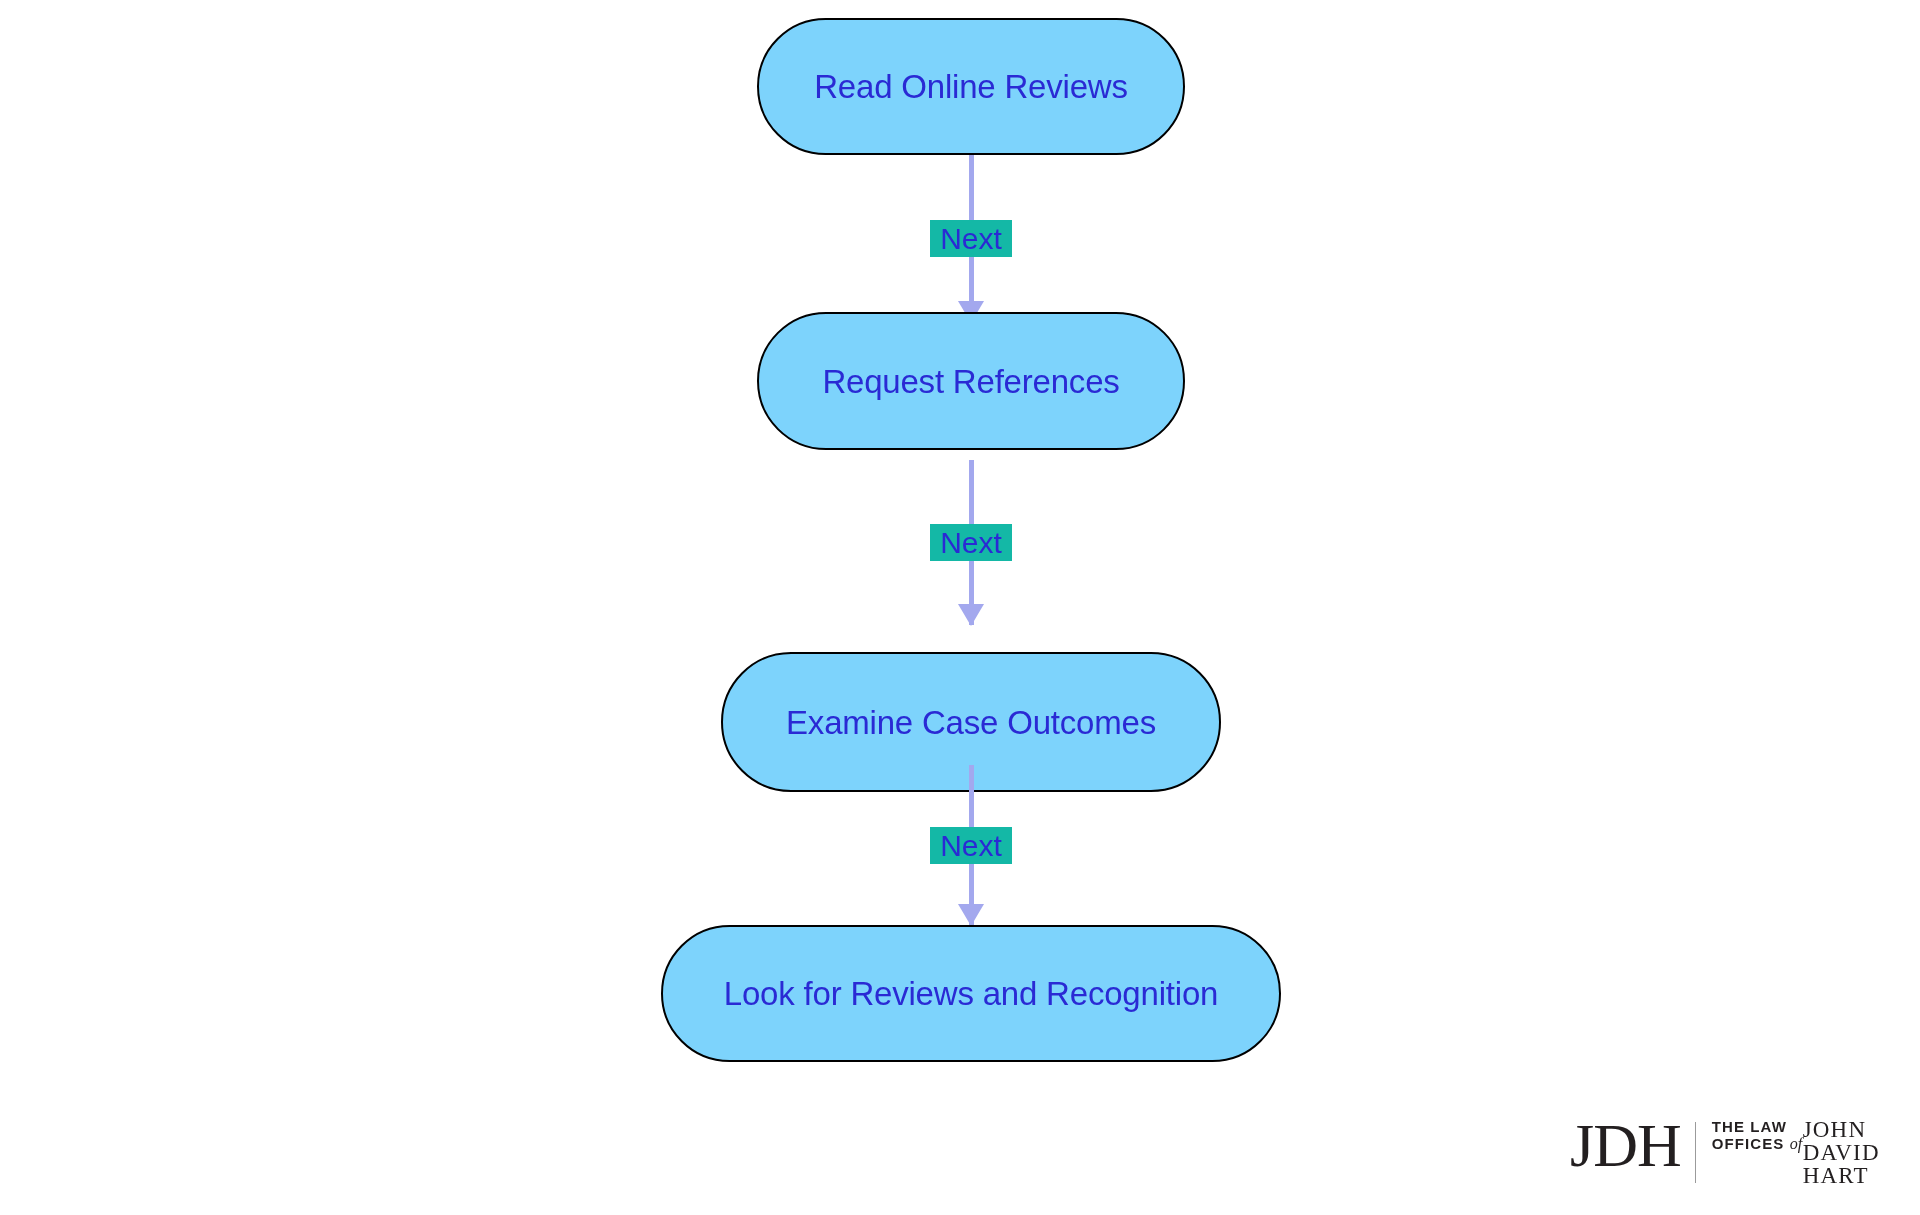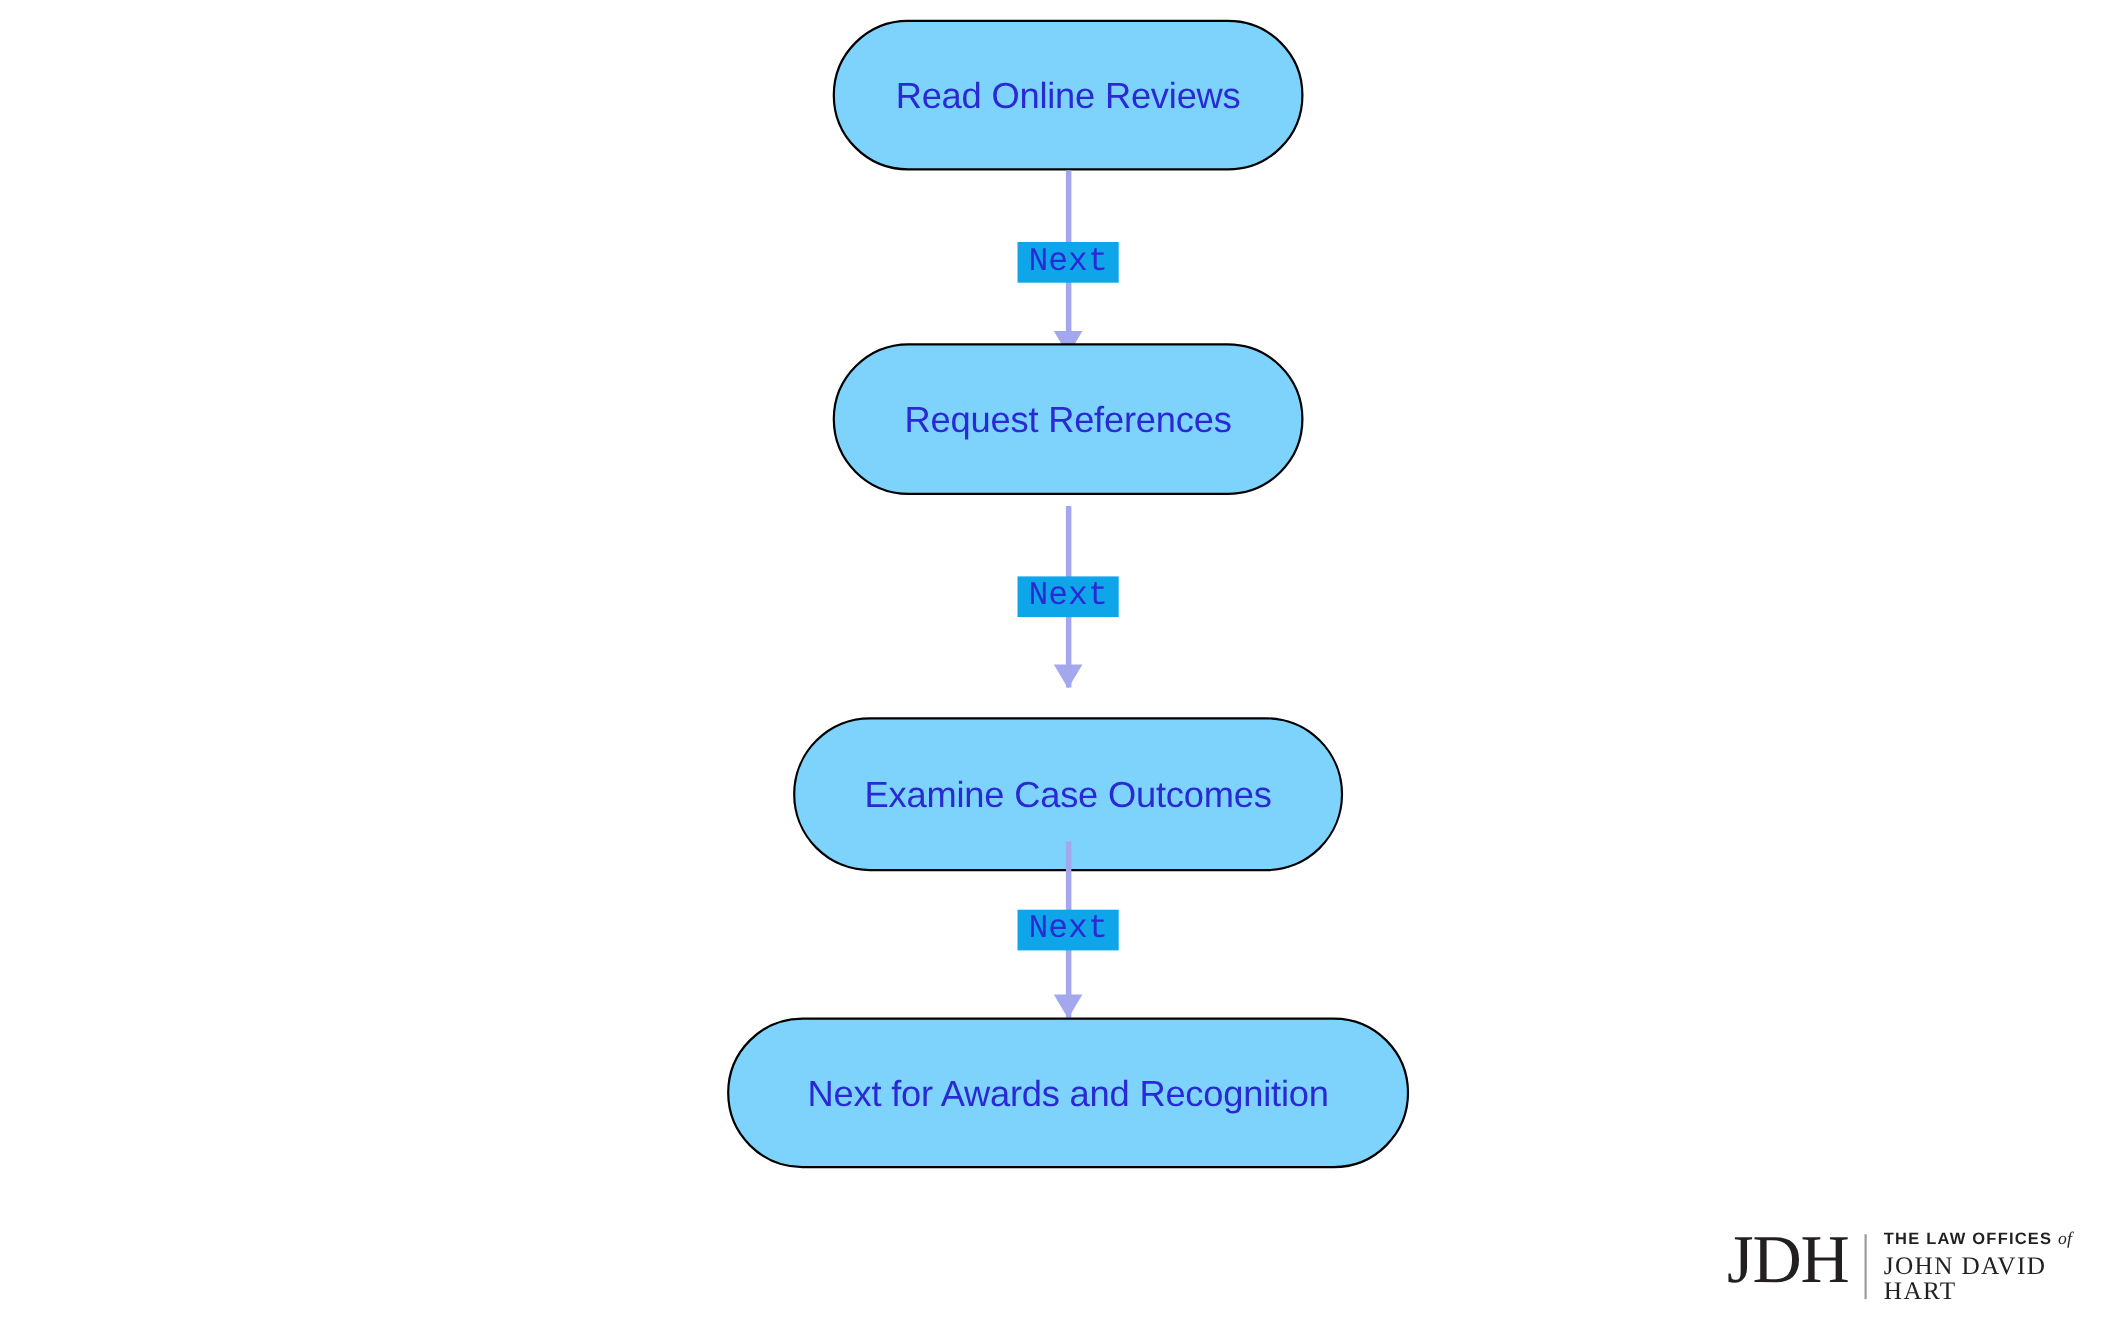--- a/index.html
+++ b/index.html
@@ -76,24 +76,24 @@
     margin-left: -13px;
     width: 0;
     height: 0;
     border-left: 13px solid transparent;
     border-right: 13px solid transparent;
     border-top: 22px solid #a3a8ee;
   }
   .edge-label {
     position: relative;
     z-index: 2;
-    background: #0ea5e9;
+    background: #14b8a6;
     padding: 2px 10px;
     color: #2a2ad4;
-    font-family: Liberation Mono, monospace;
+    font-family: Liberation Sans, sans-serif;
     font-size: 30px;
     line-height: 1.1;
     white-space: nowrap;
   }
 
   
   .logo {
     position: absolute;
     display: flex;
     color: #231f20;
@@ -107,21 +107,21 @@
     padding-right: 14px;
   }
   .logo-rule {
     width: 2px;
     align-self: stretch;
     background: #9b9b9b;
     margin: 4px 16px 4px 0;
   }
   .logo-text {
     display: flex;
-    flex-direction: column;
+    flex-direction: row;
     justify-content: center;
   }
   .logo-line1 {
     font-family: "Liberation Sans", sans-serif;
     font-size: 15px;
     font-weight: 700;
     letter-spacing: 1.1px;
     color: #231f20;
     margin-bottom: 3px;
   }
@@ -171,21 +171,21 @@
       <span class="node-label">Examine Case Outcomes</span>
     </div>
 
     <div class="edge" id="edge-2" style="left: 971px; top: 765px; height: 160px;">
       <span class="edge-stem"></span>
       <span class="edge-arrow"></span>
       <span class="edge-label">Next</span>
     </div>
 
     <div class="node" id="node-3" style="left: 971px; top: 925px; width: 620px; height: 137px;">
-      <span class="node-label">Next for Awards and Recognition</span>
+      <span class="node-label">Look for Reviews and Recognition</span>
     </div>
 
   </div>
 
   <div class="logo" id="brand-logo" style="left: 1570px; top: 1118px;">
     <span class="logo-mark">JDH</span>
     <span class="logo-rule"></span>
     <span class="logo-text">
       <span class="logo-line1"><span>THE LAW OFFICES</span> <span class="logo-of">of</span></span>
       <span class="logo-line2">JOHN DAVID HART</span>

